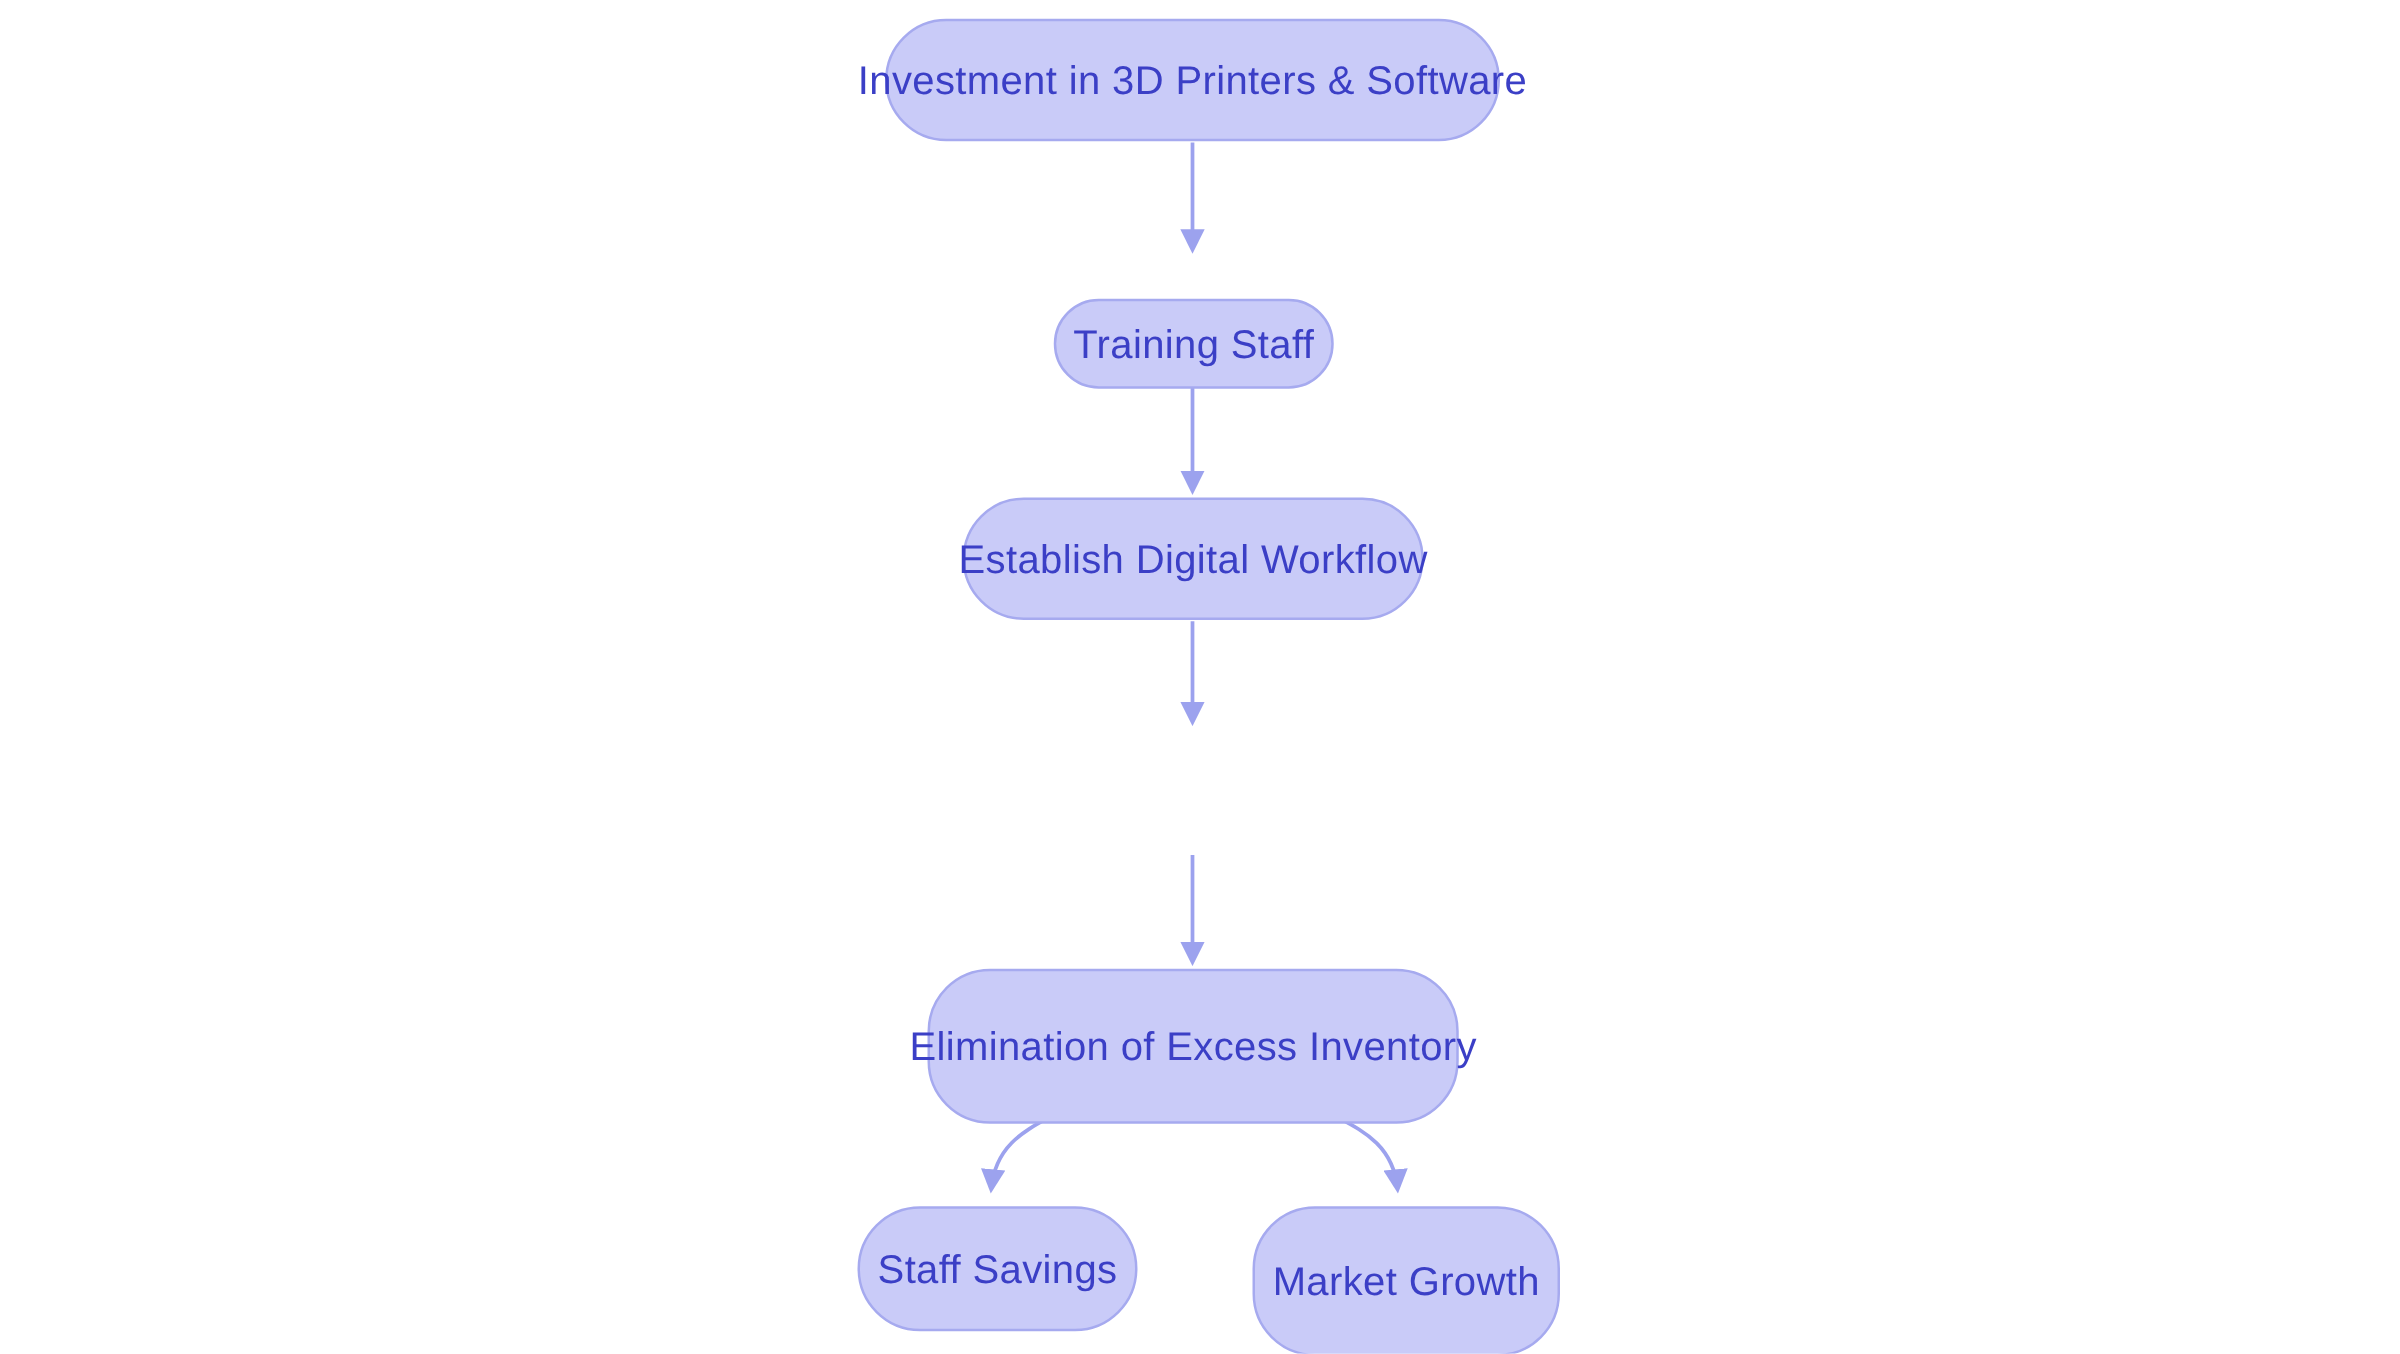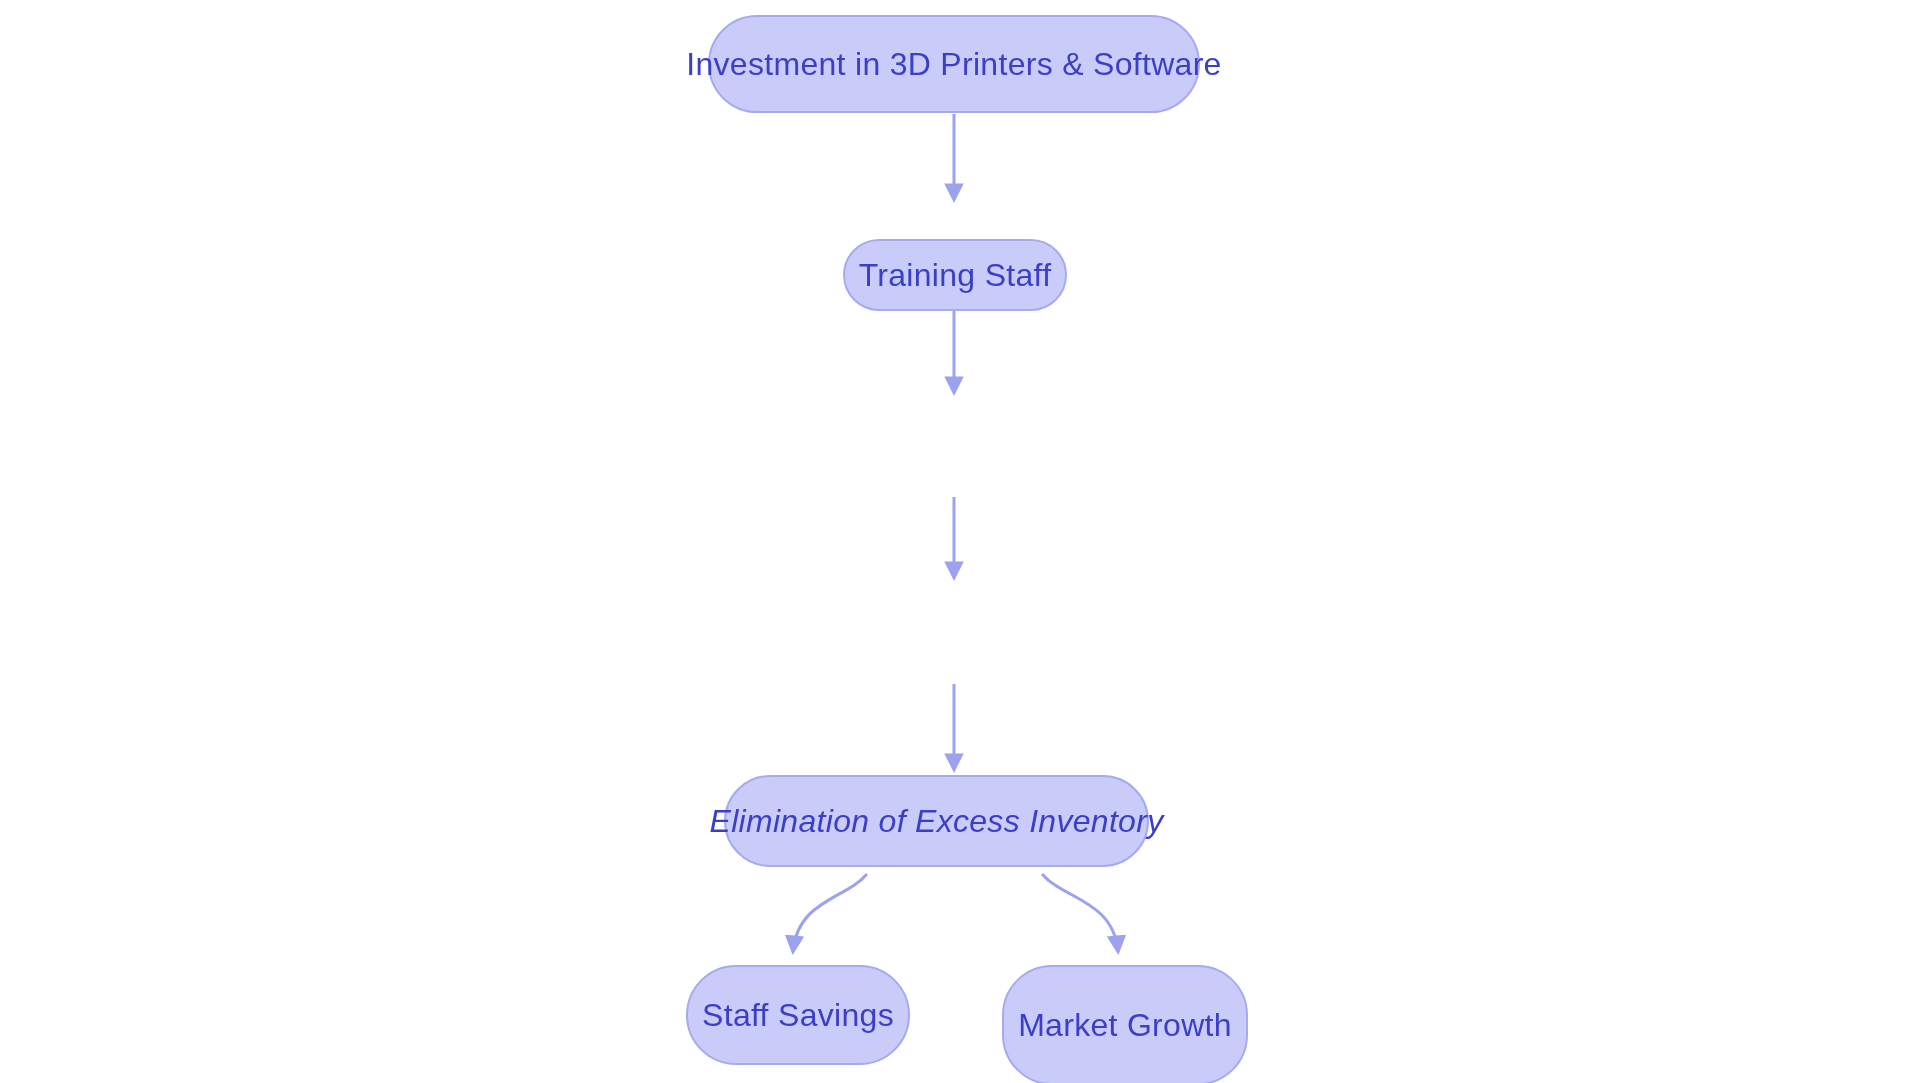--- a/index.html
+++ b/index.html
@@ -45,21 +45,21 @@
     color: var(--node-text);
     font-size: 32px;
     letter-spacing: 0.3px;
     white-space: nowrap;
     text-align: center;
   }
   .node-investment   { left: 708px;  top: 15px;  width: 492px; height: 98px; }
   .node-training     { left: 843px;  top: 205px; width: 224px; height: 72px; margin-top: 34px; }
   .node-workflow     { left: 770px;  top: 398px; width: 369px; height: 98px; }
   .node-ondemand     { left: 783px;  top: 583px; width: 345px; height: 100px; }
-  .node-elimination  { left: 724px;  top: 775px; width: 425px; height: 92px; font-style: italic; }
+  .node-elimination  { left: 742px;  top: 775px; width: 425px; height: 124px; }
   .node-costsavings  { left: 686px;  top: 965px; width: 224px; height: 100px; }
   .node-marketgrowth { left: 1002px; top: 965px; width: 246px; height: 120px; }
 </style>
 </head>
 <body>
 
 <div class="canvas">
 
   <svg class="edges-layer" viewBox="0 0 1920 1083" xmlns="http://www.w3.org/2000/svg" aria-hidden="true">
     <defs>
@@ -72,20 +72,21 @@
     <path class="edge" d="M954 497 V 577" marker-end="url(#arrowhead)"></path>
     <path class="edge" d="M954 684 V 769" marker-end="url(#arrowhead)"></path>
     <path class="edge" d="M867 874 C 846 899, 798 900, 793 951" marker-end="url(#arrowhead)"></path>
     <path class="edge" d="M1042 874 C 1063 899, 1113 900, 1118 951" marker-end="url(#arrowhead)"></path>
   </svg>
 
   <div class="node node-investment">Investment in 3D Printers &amp; Software</div>
 
   <div class="node node-training">Training Staff</div>
 
+  <div class="node node-workflow">Establish Digital Workflow</div>
 
 
   <div class="node node-elimination">Elimination of Excess Inventory</div>
 
   <div class="node node-costsavings">Staff Savings</div>
 
   <div class="node node-marketgrowth">Market Growth</div>
 
 </div>
 

